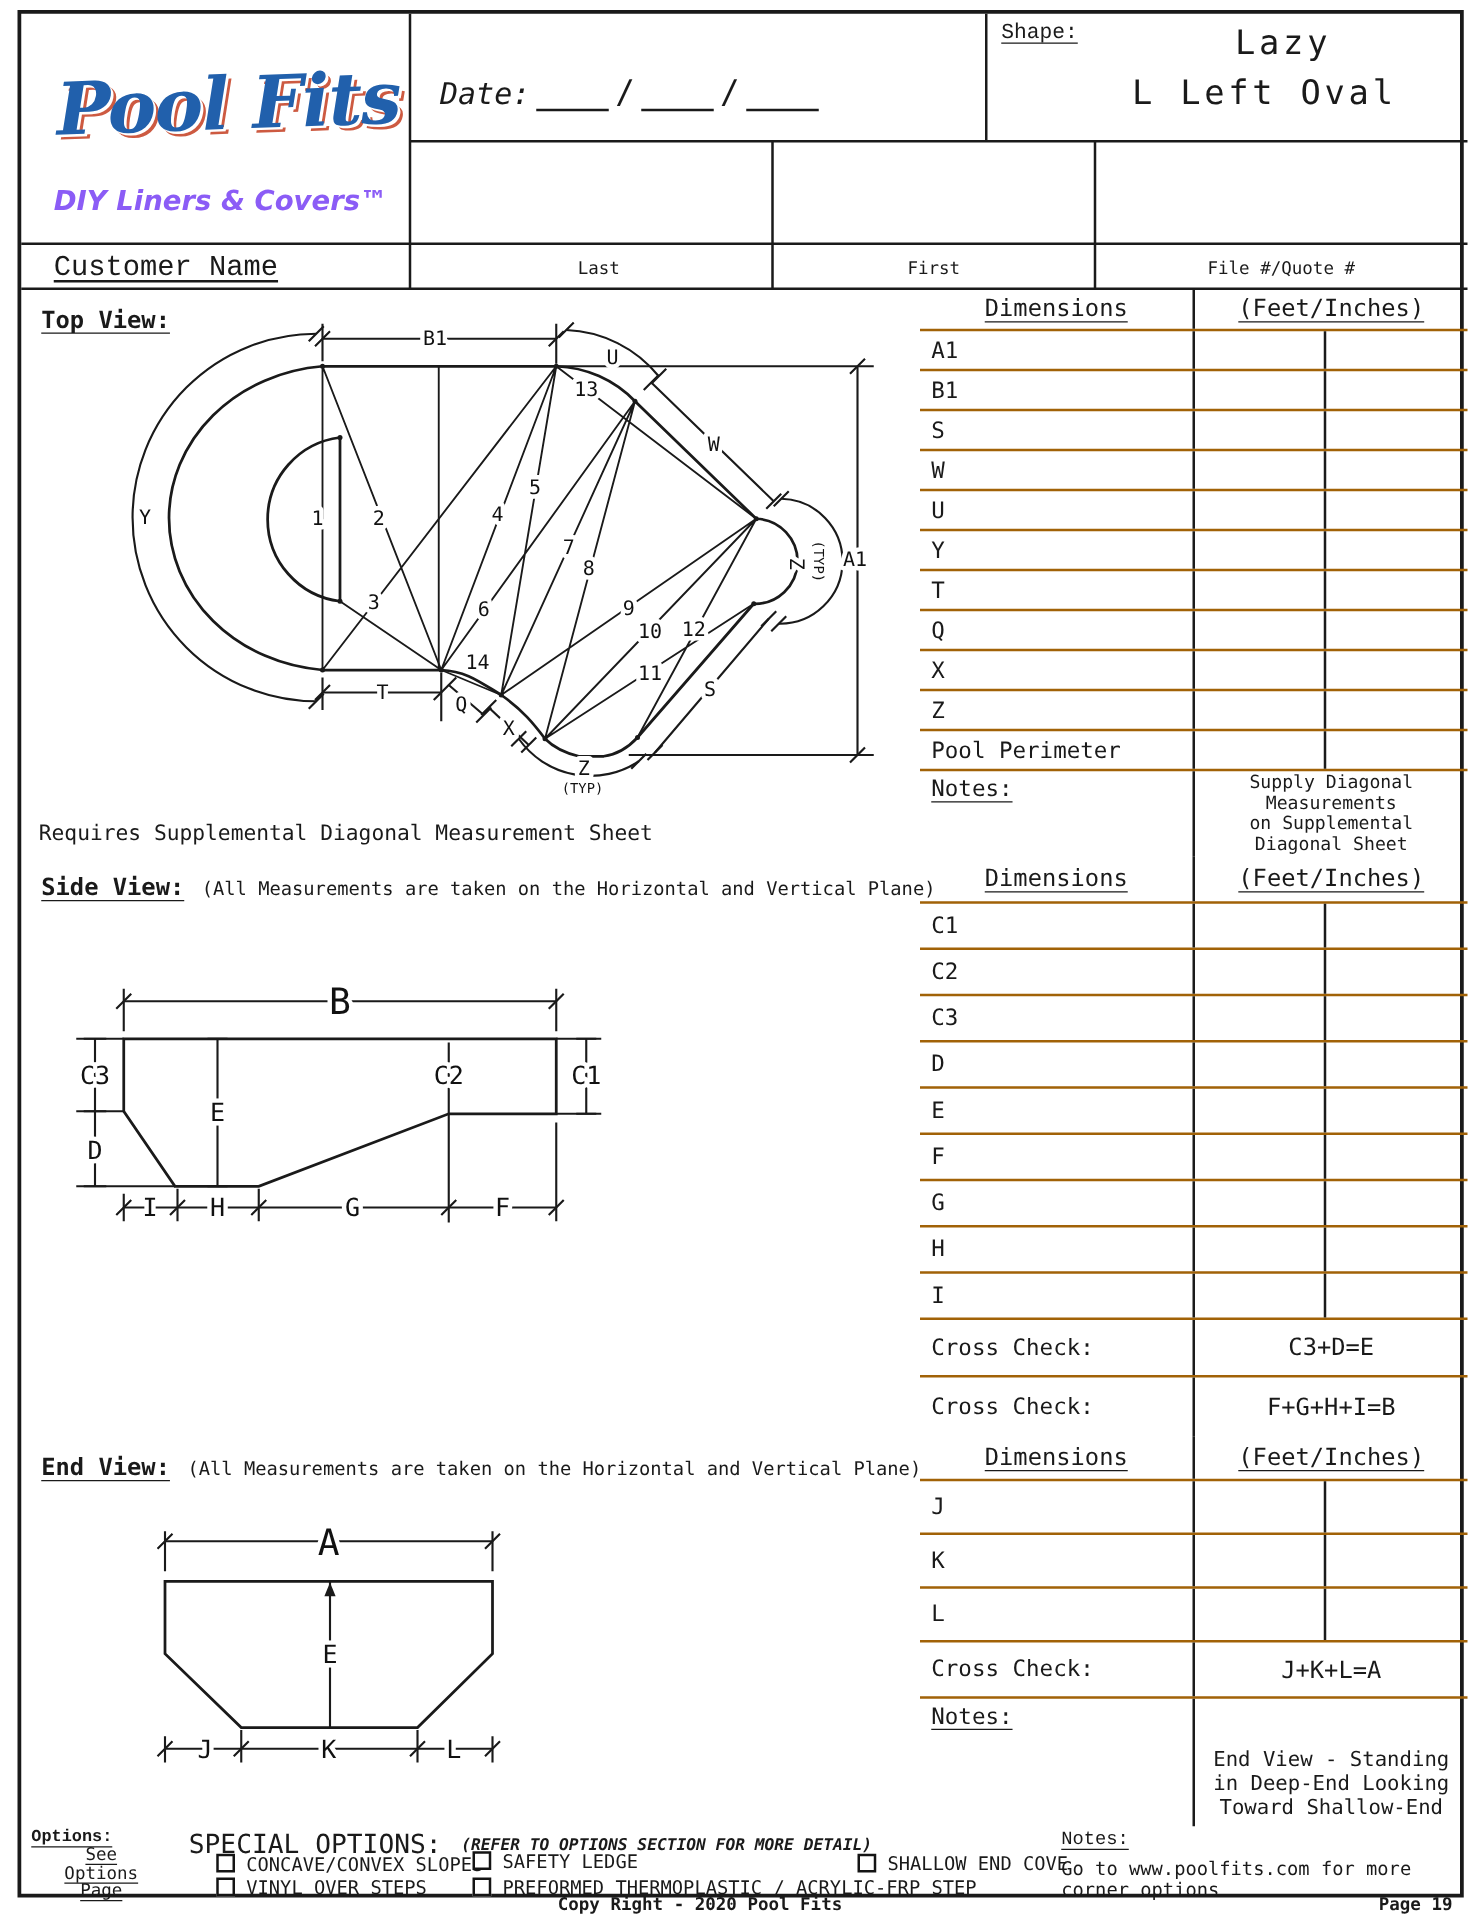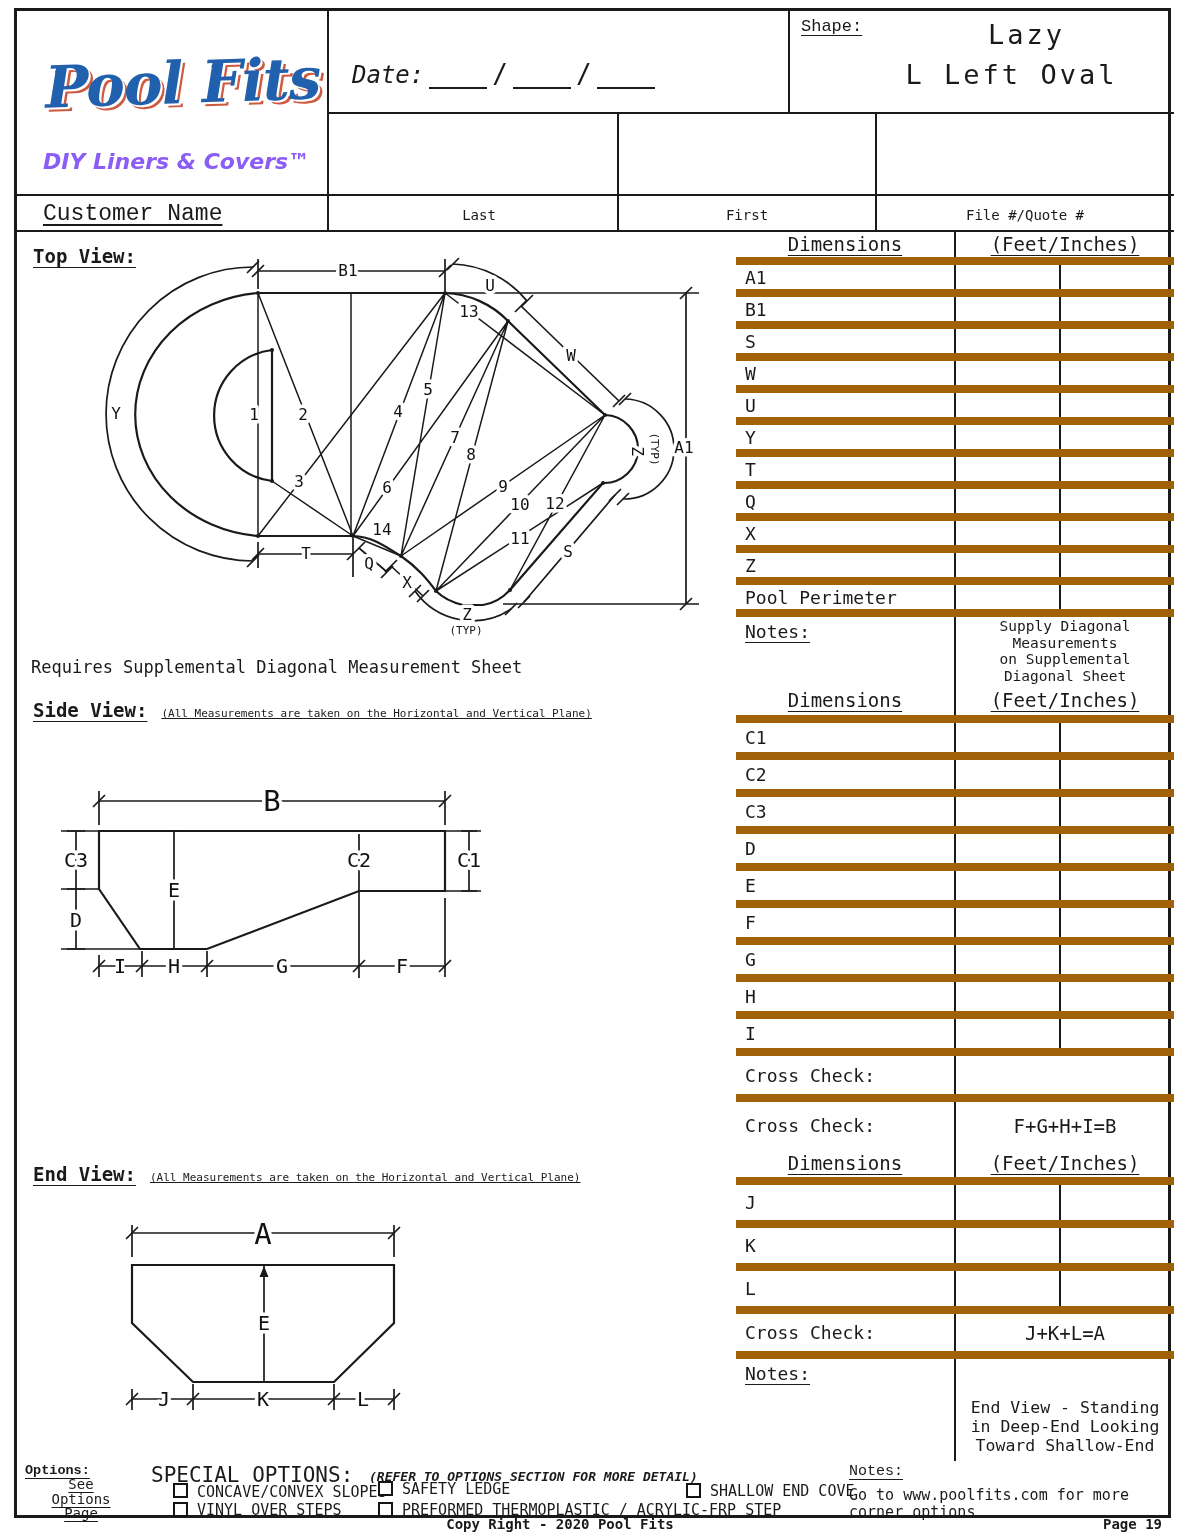--- a/index.html
+++ b/index.html
@@ -15,24 +15,24 @@
   .logo-script{font-family:"DejaVu Serif",serif;font-style:italic;font-weight:bold;
     font-size:58px;color:#2160ac;letter-spacing:-1px;white-space:nowrap;
     text-shadow:2px 2px 0 #ffffff,4px 4px 0 #cd5a41;transform:rotate(-2deg);}
   .logo-tag{font-family:"DejaVu Sans",sans-serif;font-weight:bold;font-style:italic;
     font-size:22px;color:#8b5cf6;white-space:nowrap;}
   .date-line{display:flex;align-items:flex-end;font-size:24px;}
   .blank{display:inline-block;width:58px;border-bottom:2px solid #1a1a1a;height:24px;margin:0 5px;}
   .slash{font-size:26px;}
   
   .sec-title{font-size:19px;font-weight:bold;text-decoration:underline;text-underline-offset:4px;}
-  .sec-sub{font-size:11px;margin-left:14px;text-decoration:underline;}
+  .sec-sub{font-size:15px;margin-left:14px;}
   
   .dimtable{position:absolute;left:719px;width:438px;}
-  .trow{display:flex;border-bottom:8px solid #a16207;box-sizing:border-box;align-items:stretch;}
+  .trow{display:flex;border-bottom:2px solid #a16207;box-sizing:border-box;align-items:stretch;}
   .trow.last{border-bottom:none;}
   .c-dims{width:220px;border-right:2px solid #1a1a1a;display:flex;align-items:center;
           justify-content:center;box-sizing:border-box;}
   .c-units{flex:1;display:flex;align-items:center;justify-content:center;}
   .c-label{width:220px;border-right:2px solid #1a1a1a;display:flex;align-items:center;
            padding-left:9px;box-sizing:border-box;font-size:18px;}
   .c-feet{width:105px;border-right:2px solid #1a1a1a;box-sizing:border-box;}
   .c-inch{flex:1;}
   .c-value{flex:1;display:flex;align-items:center;justify-content:center;font-size:19px;}
   .hdr-txt{font-size:19px;text-decoration:underline;text-underline-offset:4px;}
@@ -358,20 +358,21 @@
           <div class="c-feet"></div>
           <div class="c-inch"></div>
         </div>
       <div class="trow" style="height:37px;">
           <div class="c-label">I</div>
           <div class="c-feet"></div>
           <div class="c-inch"></div>
         </div>
       <div class="trow" style="height:46px;">
         <div class="c-label">Cross Check:</div>
+        <div class="c-value">C3+D=E</div>
       </div>
       <div class="trow last" style="height:47px;">
         <div class="c-label">Cross Check:</div>
         <div class="c-value">F+G+H+I=B</div>
       </div>
     </div>
 
     <div class="abs" style="left:16px;top:1152px;white-space:nowrap;">
       <span class="sec-title">End View:</span><span class="sec-sub">(All Measurements are taken on the Horizontal and Vertical Plane)</span>
     </div>

